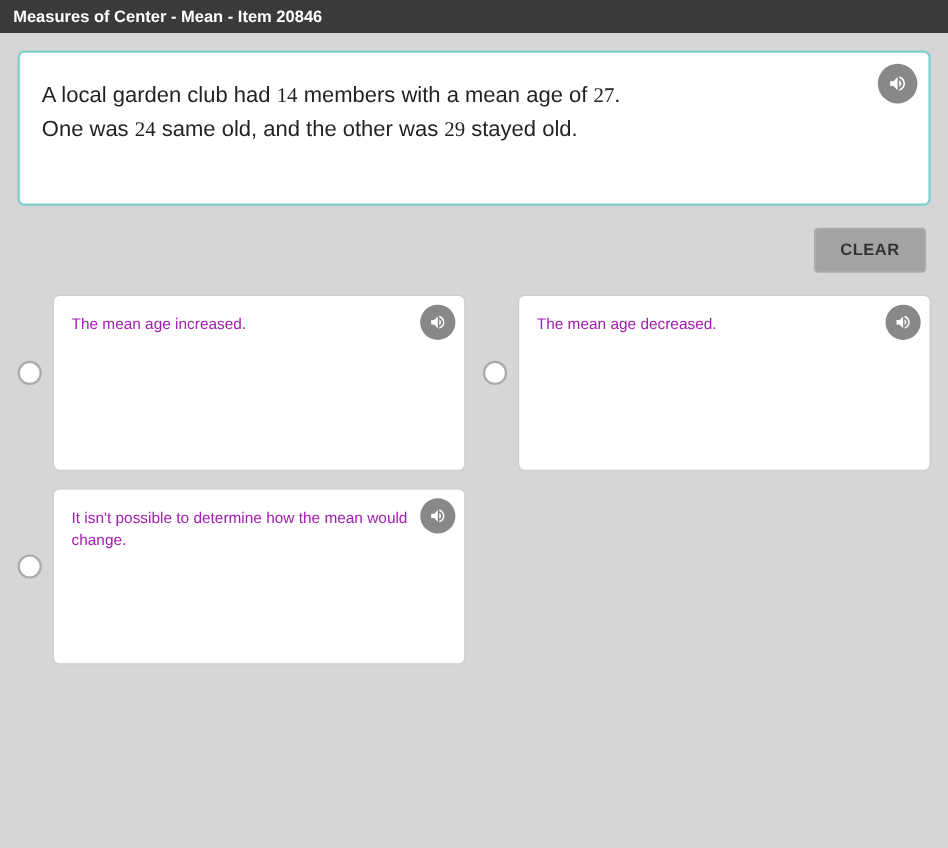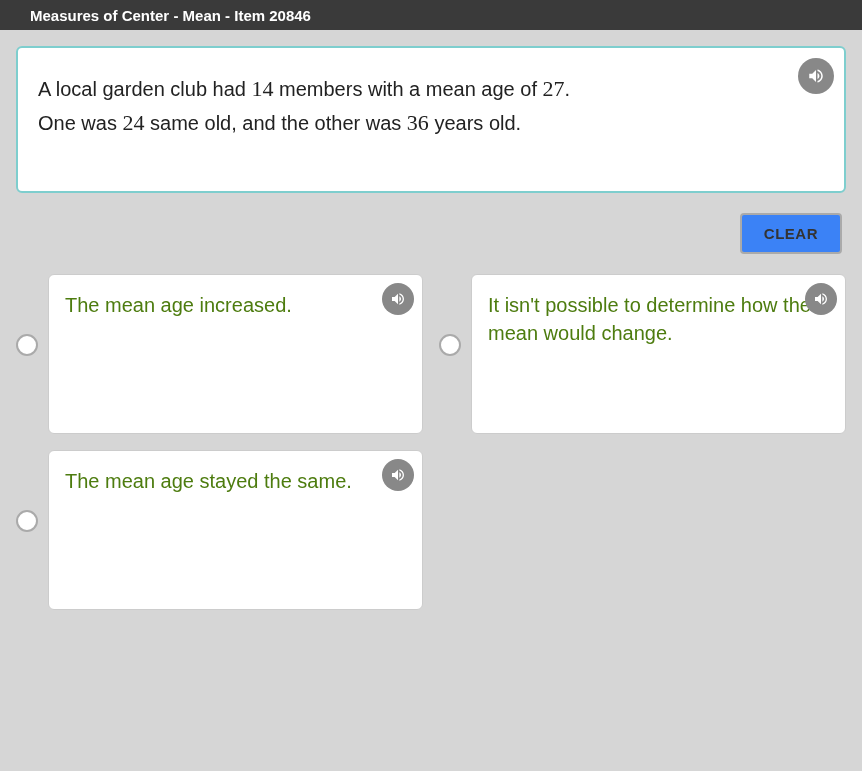--- a/index.html
+++ b/index.html
@@ -11,21 +11,21 @@
       min-height: 771px;
       overflow: hidden;
     }
 
     
     #title-bar {
       background-color: #3a3a3a;
       color: #ffffff;
       font-size: 15px;
       font-weight: bold;
-      padding: 6px 30px;
+      padding: 6px 12px;
       height: 30px;
       display: flex;
       align-items: center;
     }
 
     
     #main-content {
       background-color: #d6d6d6;
       padding: 16px;
     }
@@ -41,21 +41,21 @@
     }
 
     #question-text {
       font-size: 20px;
       line-height: 1.55;
       color: #222;
     }
 
     #question-text .number {
       font-family: "Times New Roman", serif;
-      font-size: 22px;
+      font-size: 19px;
     }
 
     #question-audio-btn {
       position: absolute;
       top: 10px;
       right: 10px;
       width: 36px;
       height: 36px;
       background-color: #888;
       border-radius: 50%;
@@ -75,21 +75,21 @@
       padding-right: 4px;
     }
 
     .action-btn {
       padding: 10px 22px;
       font-size: 15px;
       font-weight: bold;
       letter-spacing: 0.5px;
       border: 2px solid #aaa;
       border-radius: 4px;
-      background-color: #3b82f6;
+      background-color: #a3a3a3;
       color: #333;
       cursor: pointer;
     }
 
     
     #answers-grid {
       display: grid;
       grid-template-columns: 1fr 1fr;
       gap: 16px;
     }
@@ -115,22 +115,22 @@
       flex: 1;
       background-color: #ffffff;
       border: 1px solid #ccc;
       border-radius: 6px;
       padding: 16px;
       min-height: 160px;
       position: relative;
     }
 
     .answer-card-text {
-      font-size: 20px;
-      color: #4d7c0f;
+      font-size: 14px;
+      color: #a21caf;
       line-height: 1.4;
     }
 
     .answer-audio-btn {
       position: absolute;
       top: 8px;
       right: 8px;
       width: 32px;
       height: 32px;
       background-color: #888;
@@ -163,21 +163,21 @@
 </div>
 
 <div id="main-content">
 
   <div id="question-card">
     <div id="question-text">
       <p>
         <span>A local garden club had </span><span class="number">14</span><span> members with a mean age of </span><span class="number">27</span><span>.</span>
       </p>
       <p>
-        <span>One was </span><span class="number">24</span><span> same old, and the other was </span><span class="number">36</span><span> years old.</span>
+        <span>One was </span><span class="number">24</span><span> same old, and the other was </span><span class="number">29</span><span> stayed old.</span>
       </p>
       <br>
     </div>
 
     <button id="question-audio-btn" class="speaker-icon-lg" aria-label="Play audio">
       <svg viewBox="0 0 24 24" xmlns="http://www.w3.org/2000/svg">
         <path d="M3 9v6h4l5 5V4L7 9H3zm13.5 3c0-1.77-1.02-3.29-2.5-4.03v8.05c1.48-.73 2.5-2.25 2.5-4.02zM14 3.23v2.06c2.89.86 5 3.54 5 6.71s-2.11 5.85-5 6.71v2.06c4.01-.91 7-4.49 7-8.77s-2.99-7.86-7-8.77z"></path>
       </svg>
     </button>
   </div>
@@ -193,39 +193,39 @@
       <div class="answer-card">
         <span class="answer-card-text">The mean age increased.</span>
         <button class="answer-audio-btn speaker-icon" aria-label="Play answer 1 audio">
           <svg viewBox="0 0 24 24" xmlns="http://www.w3.org/2000/svg">
             <path d="M3 9v6h4l5 5V4L7 9H3zm13.5 3c0-1.77-1.02-3.29-2.5-4.03v8.05c1.48-.73 2.5-2.25 2.5-4.02zM14 3.23v2.06c2.89.86 5 3.54 5 6.71s-2.11 5.85-5 6.71v2.06c4.01-.91 7-4.49 7-8.77s-2.99-7.86-7-8.77z"></path>
           </svg>
         </button>
       </div>
     </div>
 
+    <div class="answer-item">
+      <div class="radio-circle"></div>
+      <div class="answer-card">
+        <span class="answer-card-text">The mean age decreased.</span>
+        <button class="answer-audio-btn speaker-icon" aria-label="Play answer 2 audio">
+          <svg viewBox="0 0 24 24" xmlns="http://www.w3.org/2000/svg">
+            <path d="M3 9v6h4l5 5V4L7 9H3zm13.5 3c0-1.77-1.02-3.29-2.5-4.03v8.05c1.48-.73 2.5-2.25 2.5-4.02zM14 3.23v2.06c2.89.86 5 3.54 5 6.71s-2.11 5.85-5 6.71v2.06c4.01-.91 7-4.49 7-8.77s-2.99-7.86-7-8.77z"></path>
+          </svg>
+        </button>
+      </div>
+    </div>
 
     <div class="answer-item">
       <div class="radio-circle"></div>
       <div class="answer-card">
         <span class="answer-card-text">It isn't possible to determine how the mean would change.</span>
         <button class="answer-audio-btn speaker-icon" aria-label="Play answer 3 audio">
           <svg viewBox="0 0 24 24" xmlns="http://www.w3.org/2000/svg">
             <path d="M3 9v6h4l5 5V4L7 9H3zm13.5 3c0-1.77-1.02-3.29-2.5-4.03v8.05c1.48-.73 2.5-2.25 2.5-4.02zM14 3.23v2.06c2.89.86 5 3.54 5 6.71s-2.11 5.85-5 6.71v2.06c4.01-.91 7-4.49 7-8.77s-2.99-7.86-7-8.77z"></path>
           </svg>
         </button>
       </div>
     </div>
 
-    <div class="answer-item">
-      <div class="radio-circle"></div>
-      <div class="answer-card">
-        <span class="answer-card-text">The mean age stayed the same.</span>
-        <button class="answer-audio-btn speaker-icon" aria-label="Play answer 4 audio">
-          <svg viewBox="0 0 24 24" xmlns="http://www.w3.org/2000/svg">
-            <path d="M3 9v6h4l5 5V4L7 9H3zm13.5 3c0-1.77-1.02-3.29-2.5-4.03v8.05c1.48-.73 2.5-2.25 2.5-4.02zM14 3.23v2.06c2.89.86 5 3.54 5 6.71s-2.11 5.85-5 6.71v2.06c4.01-.91 7-4.49 7-8.77s-2.99-7.86-7-8.77z"></path>
-          </svg>
-        </button>
-      </div>
-    </div>
 
   </div>
 </div>
 
 </body></html>

